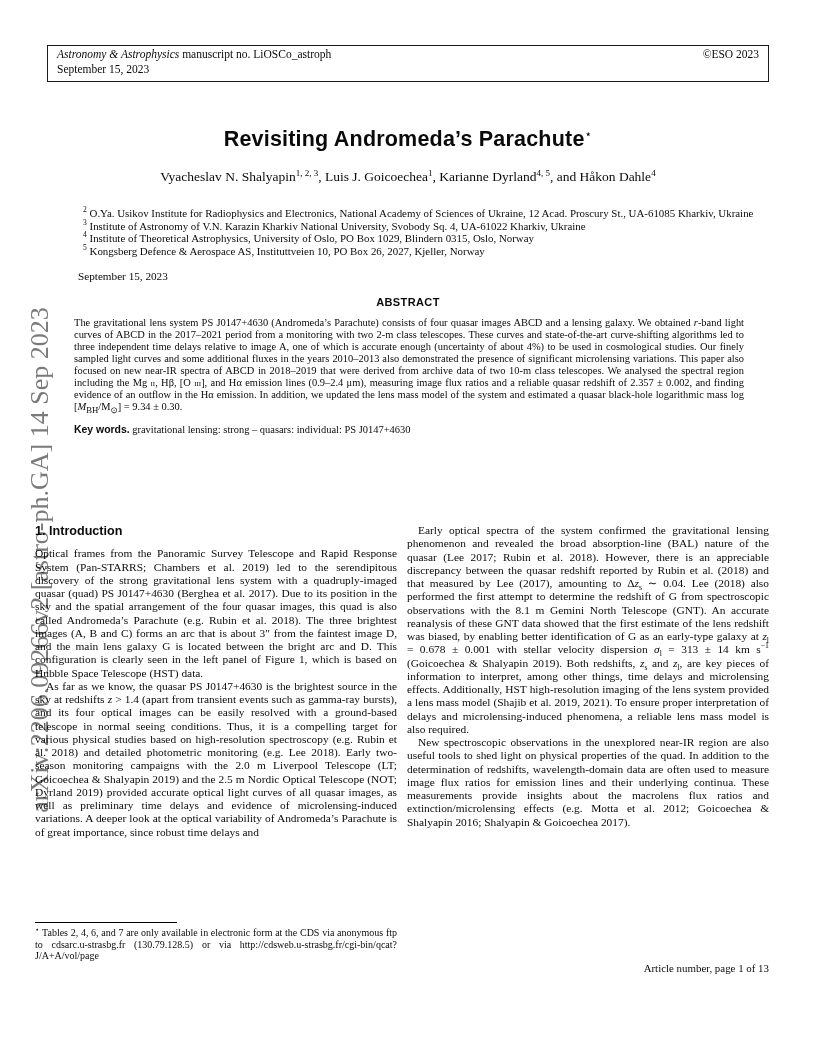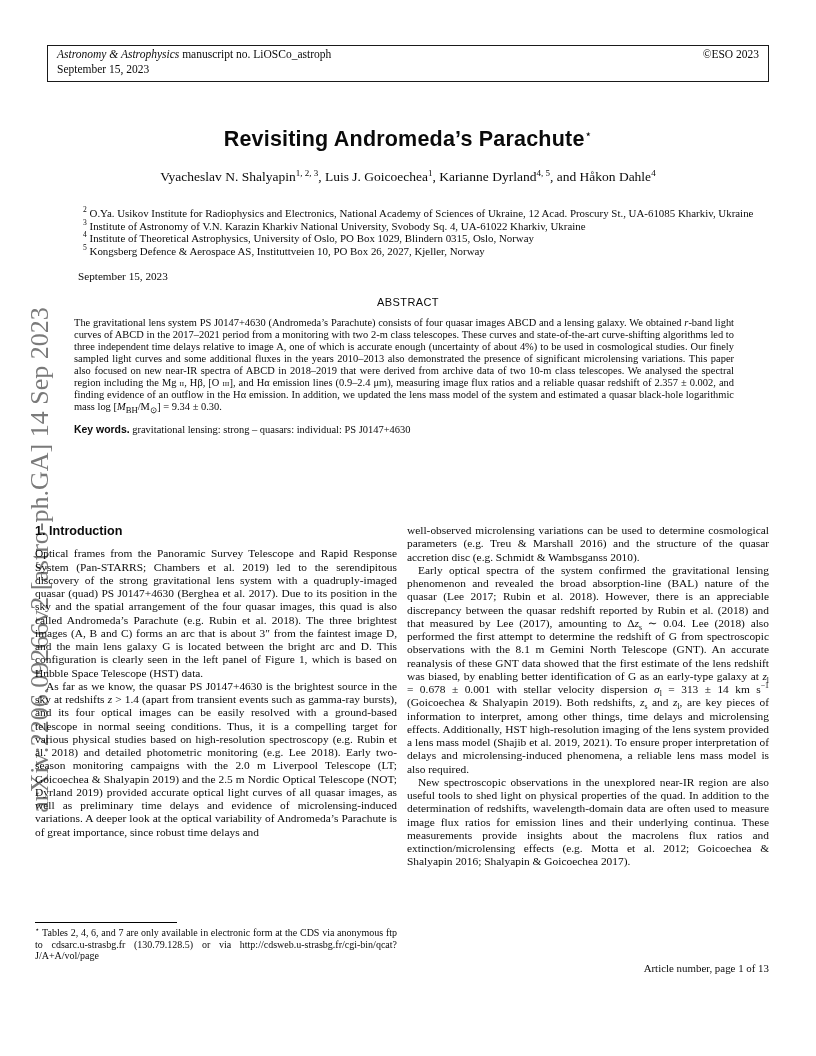--- a/index.html
+++ b/index.html
@@ -45,25 +45,25 @@
   .affiliations { margin:0 6px 0 36px; font-size:10.9px; line-height:12.5px; }
   .affil { padding-left:13px; text-indent:-13px; }
   .aff-num { font-size:7.6px; }
   .email-line { text-indent:0; }
   .tt { font-family:"Liberation Mono", monospace; font-size:10px; }
 
   .dateline { margin:13px 0 0 31px; font-size:11.2px; }
 
   .abstract-head {
     margin-top:14px; text-align:center;
-    font-family:"Liberation Sans", sans-serif; font-weight:normal;
+    font-family:"Liberation Sans", sans-serif; font-weight:bold;
     font-size:11px; letter-spacing:0.4px;
   }
   .abstract {
-    margin:9px 35px 0 27px; font-size:10.45px; line-height:11.95px;
+    margin:9px 25px 0 27px; font-size:10.45px; line-height:11.95px;
     text-align:justify;
   }
   .keywords { margin:11px 27px 0 27px; font-size:10.45px; line-height:11.95px; }
   .kw-label { font-family:"Liberation Sans", sans-serif; font-weight:bold; }
 
   .columns {
     position:absolute; top:524px; left:35px; right:47px; height:440px;
     display:flex; gap:10px;
   }
   .col { flex:1; min-width:0; text-align:justify;
@@ -125,21 +125,20 @@
     <div class="col">
       <h2 class="section-heading">1. Introduction</h2>
       <p>Optical frames from the Panoramic Survey Telescope and Rapid Response System (Pan-STARRS; Chambers et al. 2019) led to the serendipitous discovery of the strong gravitational lens system with a quadruply-imaged quasar (quad) PS J0147+4630 (Berghea et al. 2017). Due to its position in the sky and the spatial arrangement of the four quasar images, this quad is also called Andromeda’s Parachute (e.g. Rubin et al. 2018). The three brightest images (A, B and C) forms an arc that is about 3″ from the faintest image D, and the main lens galaxy G is located between the bright arc and D. This configuration is clearly seen in the left panel of Figure 1, which is based on Hubble Space Telescope (HST) data.</p>
       <p class="indent">As far as we know, the quasar PS J0147+4630 is the brightest source in the sky at redshifts <i>z</i> &gt; 1.4 (apart from transient events such as gamma-ray bursts), and its four optical images can be easily resolved with a ground-based telescope in normal seeing conditions. Thus, it is a compelling target for various physical studies based on high-resolution spectroscopy (e.g. Rubin et al. 2018) and detailed photometric monitoring (e.g. Lee 2018). Early two-season monitoring campaigns with the 2.0 m Liverpool Telescope (LT; Goicoechea &amp; Shalyapin 2019) and the 2.5 m Nordic Optical Telescope (NOT; Dyrland 2019) provided accurate optical light curves of all quasar images, as well as preliminary time delays and evidence of microlensing-induced variations. A deeper look at the optical variability of Andromeda’s Parachute is of great importance, since robust time delays and</p>
       <div class="footnote">
         <div class="fn-rule"></div>
         <p><sup>⋆</sup> <span>Tables 2, 4, 6, and 7 are only available in electronic form at the CDS via anonymous ftp to cdsarc.u-strasbg.fr (130.79.128.5) or via http://cdsweb.u-strasbg.fr/cgi-bin/qcat?J/A+A/vol/page</span></p>
       </div>
     </div>
     <div class="col">
-      <p>well-observed microlensing variations can be used to determine cosmological parameters (e.g. Treu &amp; Marshall 2016) and the structure of the quasar accretion disc (e.g. Schmidt &amp; Wambsganss 2010).</p>
       <p class="indent">Early optical spectra of the system confirmed the gravitational lensing phenomenon and revealed the broad absorption-line (BAL) nature of the quasar (Lee 2017; Rubin et al. 2018). However, there is an appreciable discrepancy between the quasar redshift reported by Rubin et al. (2018) and that measured by Lee (2017), amounting to Δ<i>z</i><sub>s</sub> ∼ 0.04. Lee (2018) also performed the first attempt to determine the redshift of G from spectroscopic observations with the 8.1 m Gemini North Telescope (GNT). An accurate reanalysis of these GNT data showed that the first estimate of the lens redshift was biased, by enabling better identification of G as an early-type galaxy at <i>z</i><sub>l</sub> = 0.678 ± 0.001 with stellar velocity dispersion <i>σ</i><sub>l</sub> = 313 ± 14 km s<sup>−1</sup> (Goicoechea &amp; Shalyapin 2019). Both redshifts, <i>z</i><sub>s</sub> and <i>z</i><sub>l</sub>, are key pieces of information to interpret, among other things, time delays and microlensing effects. Additionally, HST high-resolution imaging of the lens system provided a lens mass model (Shajib et al. 2019, 2021). To ensure proper interpretation of delays and microlensing-induced phenomena, a reliable lens mass model is also required.</p>
       <p class="indent">New spectroscopic observations in the unexplored near-IR region are also useful tools to shed light on physical properties of the quad. In addition to the determination of redshifts, wavelength-domain data are often used to measure image flux ratios for emission lines and their underlying continua. These measurements provide insights about the macrolens flux ratios and extinction/microlensing effects (e.g. Motta et al. 2012; Goicoechea &amp; Shalyapin 2016; Shalyapin &amp; Goicoechea 2017).</p>
     </div>
   </div>
 
   <div class="footer">Article number, page 1 of 13</div>
 
 </div>
 
 </body></html>

